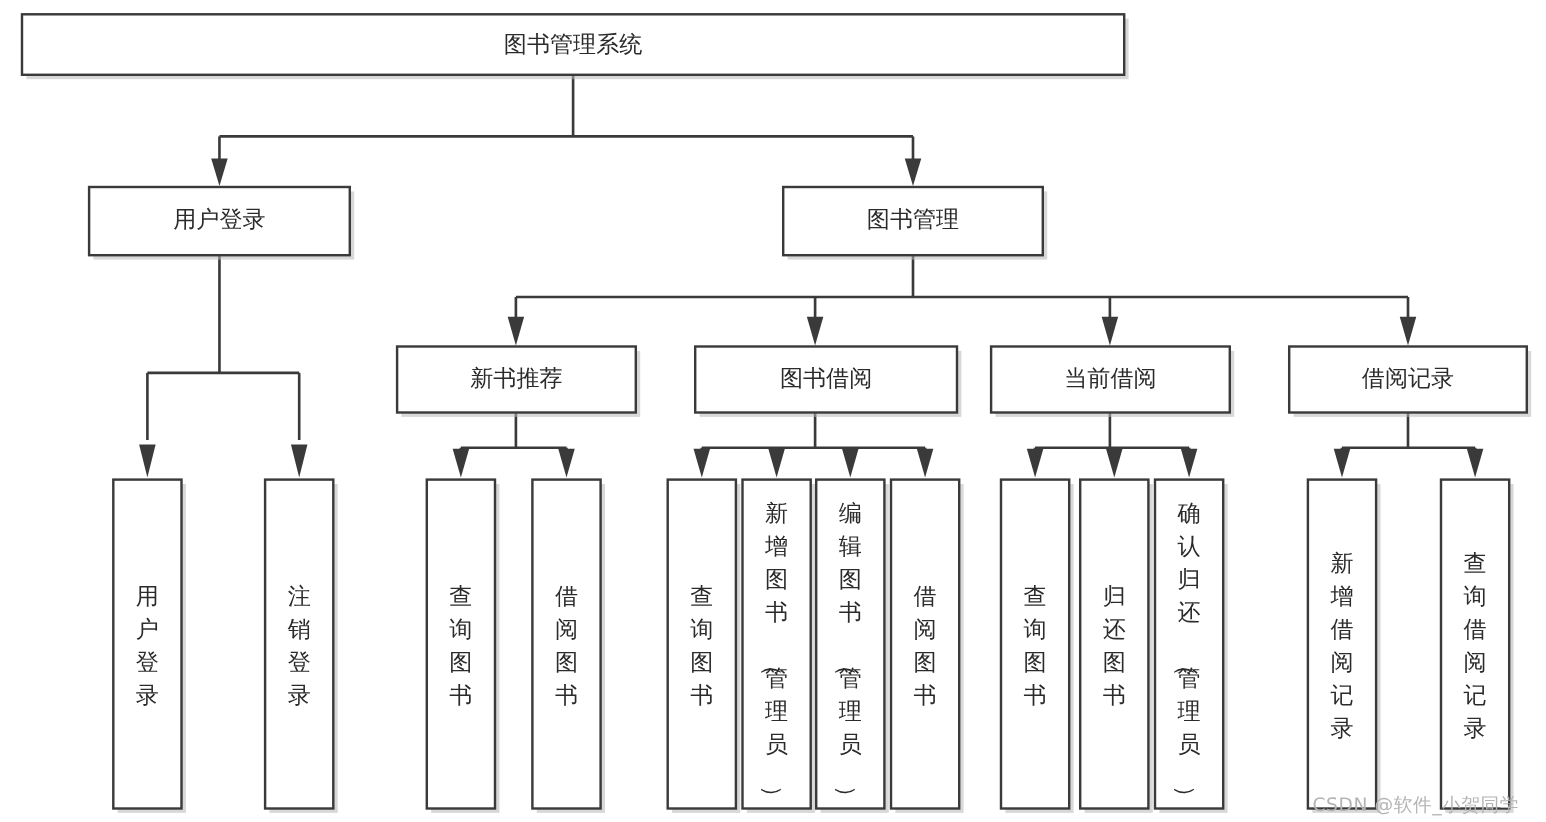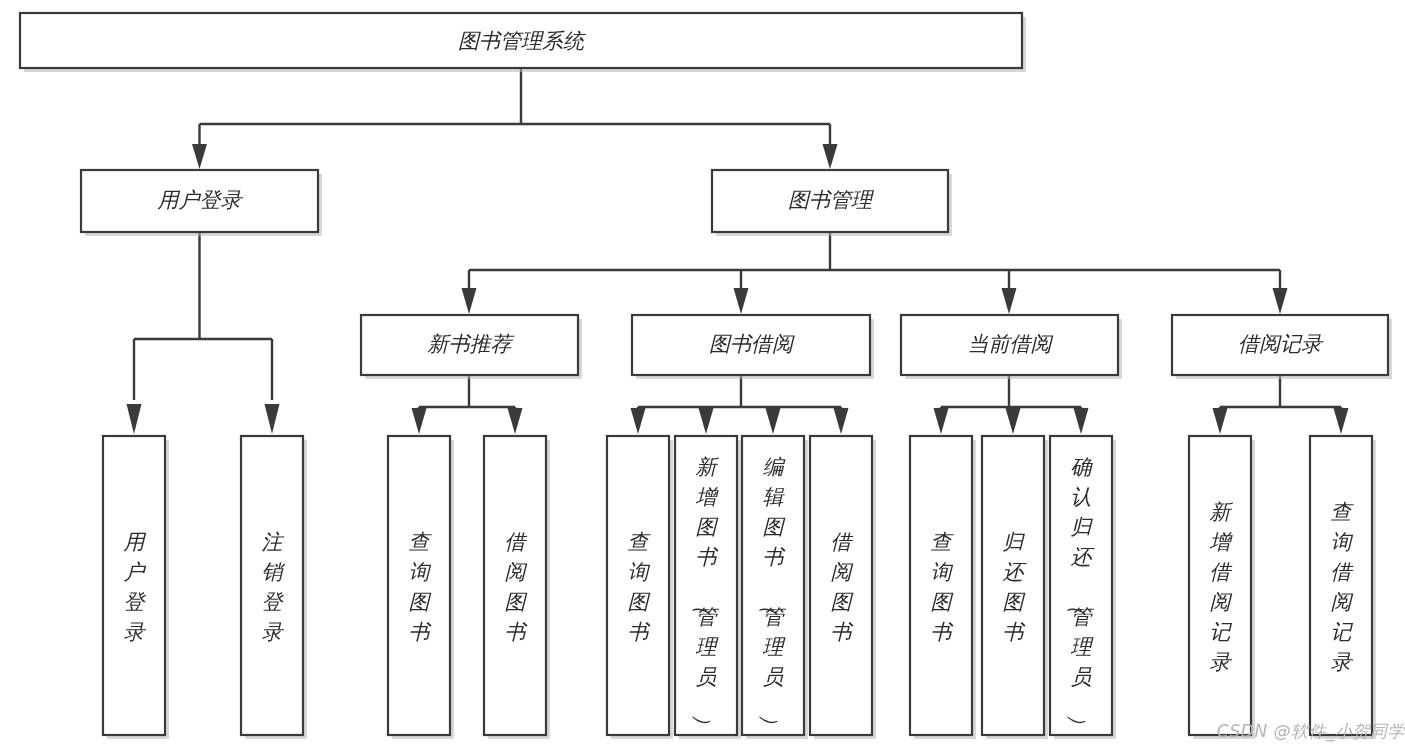--- a/index.html
+++ b/index.html
@@ -12,21 +12,20 @@
     width: 1405px;
     height: 747px;
     overflow: hidden;
     font-family: "DejaVu Sans", "Liberation Sans", sans-serif;
   }
   #diagram-root {
     position: relative;
     width: 1405px;
     height: 747px;
     background: #ffffff;
-    font-style: italic;
   }
   svg#flowchart {
     position: absolute;
     left: 0;
     top: 0;
     width: 1405px;
     height: 747px;
     display: block;
   }
   .node-rect {
@@ -57,21 +56,21 @@
     dominant-baseline: middle;
   }
   .node-label-vertical {
     fill: #2b2b2b;
     font-family: "DejaVu Sans", "Liberation Sans", sans-serif;
     font-size: 21px;
     text-anchor: middle;
   }
   .watermark {
     position: absolute;
-    right: 0;
+    right: 24px;
     bottom: 4px;
     font-family: "DejaVu Sans", "Liberation Sans", sans-serif;
     font-size: 17px;
     color: #b4b4b4;
     white-space: nowrap;
     letter-spacing: 0.5px;
     pointer-events: none;
   }
 </style>
 </head>

